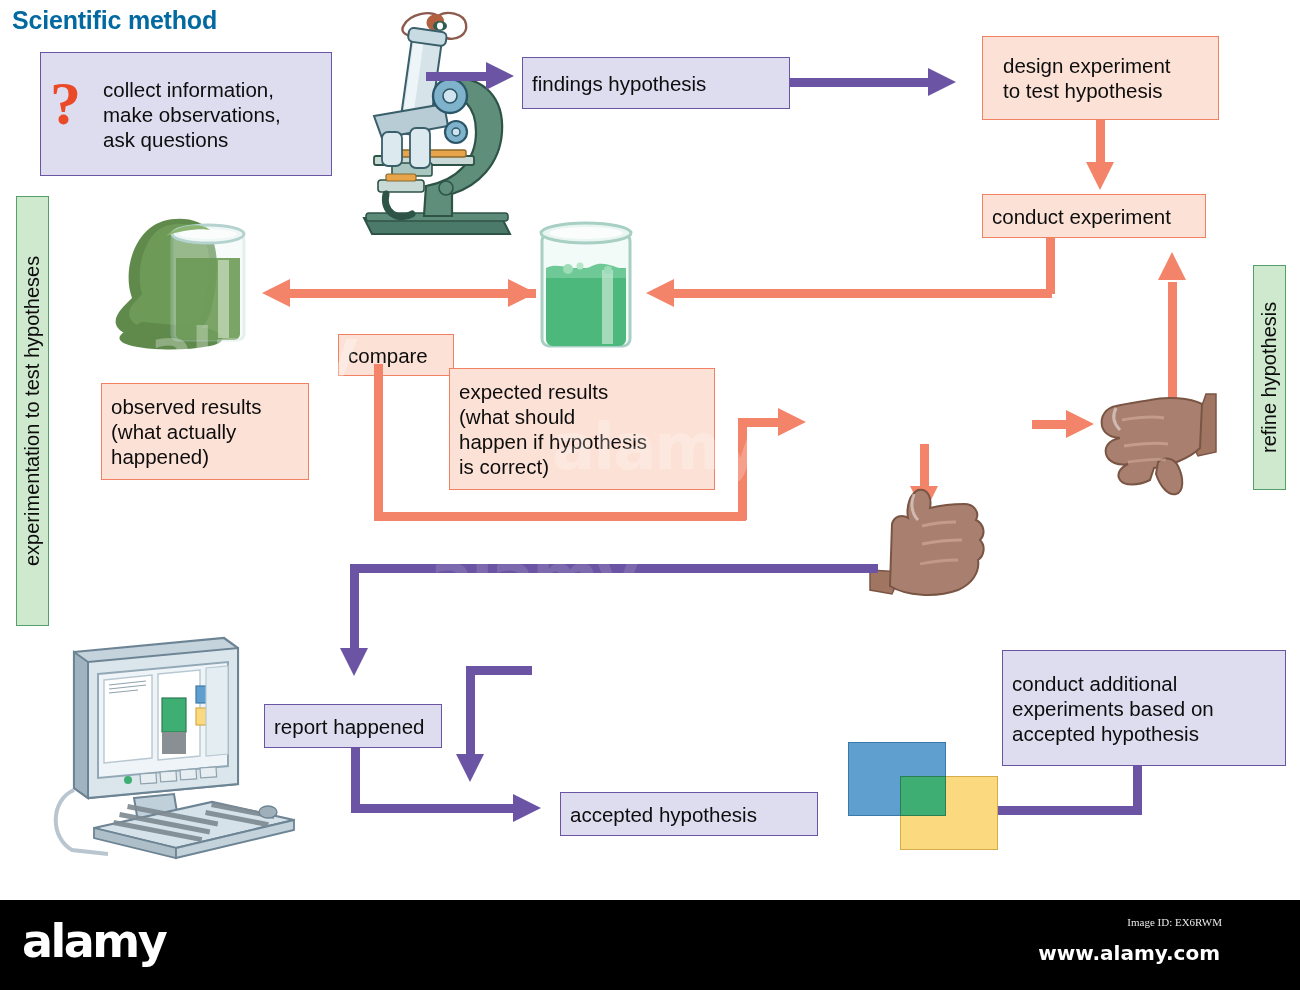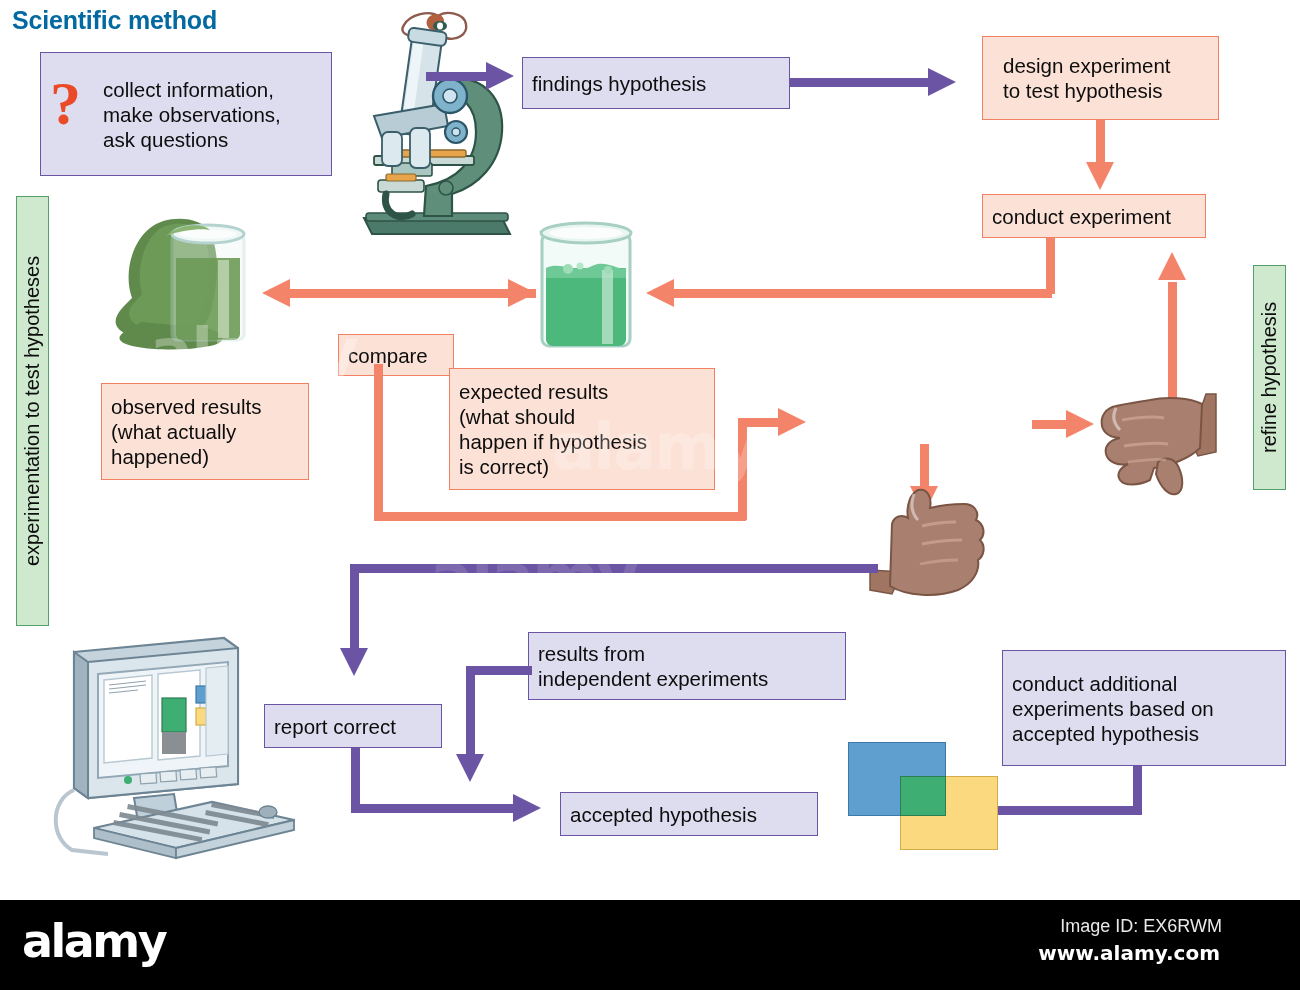--- a/index.html
+++ b/index.html
@@ -68,22 +68,22 @@
     background:#000;
   }
   .wm-logo{
     position:absolute;left:22px;top:14px;
     color:#fff;font-size:46px;font-weight:bold;
     font-family:"DejaVu Sans",sans-serif;
     letter-spacing:-2.5px;
   }
   .wm-id{
     position:absolute;right:78px;top:16px;
-    color:#e9e9e9;font-size:18px;
-    font-family:Liberation Sans, sans-serif;
+    color:#e9e9e9;font-size:11px;
+    font-family:Liberation Serif, serif;
   }
   .wm-url{
     position:absolute;right:80px;top:41px;
     color:#fff;font-size:20px;font-weight:bold;
     font-family:"DejaVu Sans",sans-serif;
   }
 
   .credit{
     position:absolute;left:10px;top:862px;
     font-size:23px;color:#141414;
@@ -297,28 +297,26 @@
     <g fill="#7f8b93" opacity="0.92">
       <rect x="66" y="188" width="90" height="5" transform="rotate(11 66 188)"></rect>
       <rect x="72" y="180" width="92" height="5" transform="rotate(11 72 180)"></rect>
       <rect x="80" y="172" width="92" height="5" transform="rotate(11 80 172)"></rect>
       <rect x="158" y="178" width="64" height="5" transform="rotate(11 158 178)"></rect>
       <rect x="164" y="170" width="64" height="5" transform="rotate(11 164 170)"></rect>
     </g>
     <ellipse cx="220" cy="180" rx="9" ry="6" fill="#9fb0bb" stroke="#6d8494" stroke-width="1.4"></ellipse>
   </svg>
 
-  <div class="box purple" style="left:264px;top:704px;width:178px;height:44px;">report correct</div>
+  <div class="box purple" style="left:264px;top:704px;width:178px;height:44px;">report happened</div>
 
   <div class="bar p" style="left:351px;top:748px;width:9px;height:64px;"></div>
   <div class="bar p" style="left:351px;top:804px;width:166px;height:9px;"></div>
   <div class="ah" style="left:513px;top:794px;border-top:14px solid transparent;border-bottom:14px solid transparent;border-left:28px solid #6a54a3;"></div>
 
-  <div class="box purple" style="left:528px;top:632px;width:318px;height:68px;">results from
-independent experiments</div>
 
   <div class="bar p" style="left:466px;top:666px;width:66px;height:9px;"></div>
   <div class="bar p" style="left:466px;top:666px;width:9px;height:92px;"></div>
   <div class="ah" style="left:456px;top:754px;border-left:14px solid transparent;border-right:14px solid transparent;border-top:28px solid #6a54a3;"></div>
 
   <div class="box purple" style="left:560px;top:792px;width:258px;height:44px;">accepted hypothesis</div>
 
   <div class="sq" style="left:848px;top:742px;width:98px;height:74px;background:#5e9fd0;border:1.5px solid #3b7aa8;"></div>
   <div class="sq" style="left:900px;top:776px;width:98px;height:74px;background:#fad97f;border:1.5px solid #d4ad4a;"></div>
   <div class="sq" style="left:900px;top:776px;width:46px;height:40px;background:#3fae73;border:1.5px solid #2b7d52;"></div>

